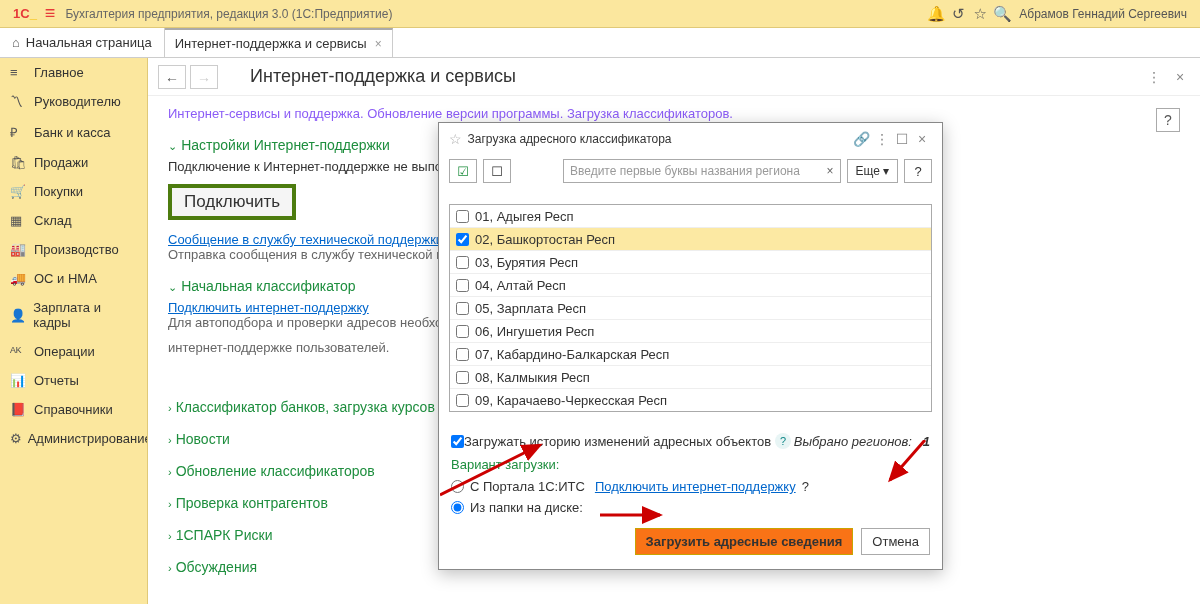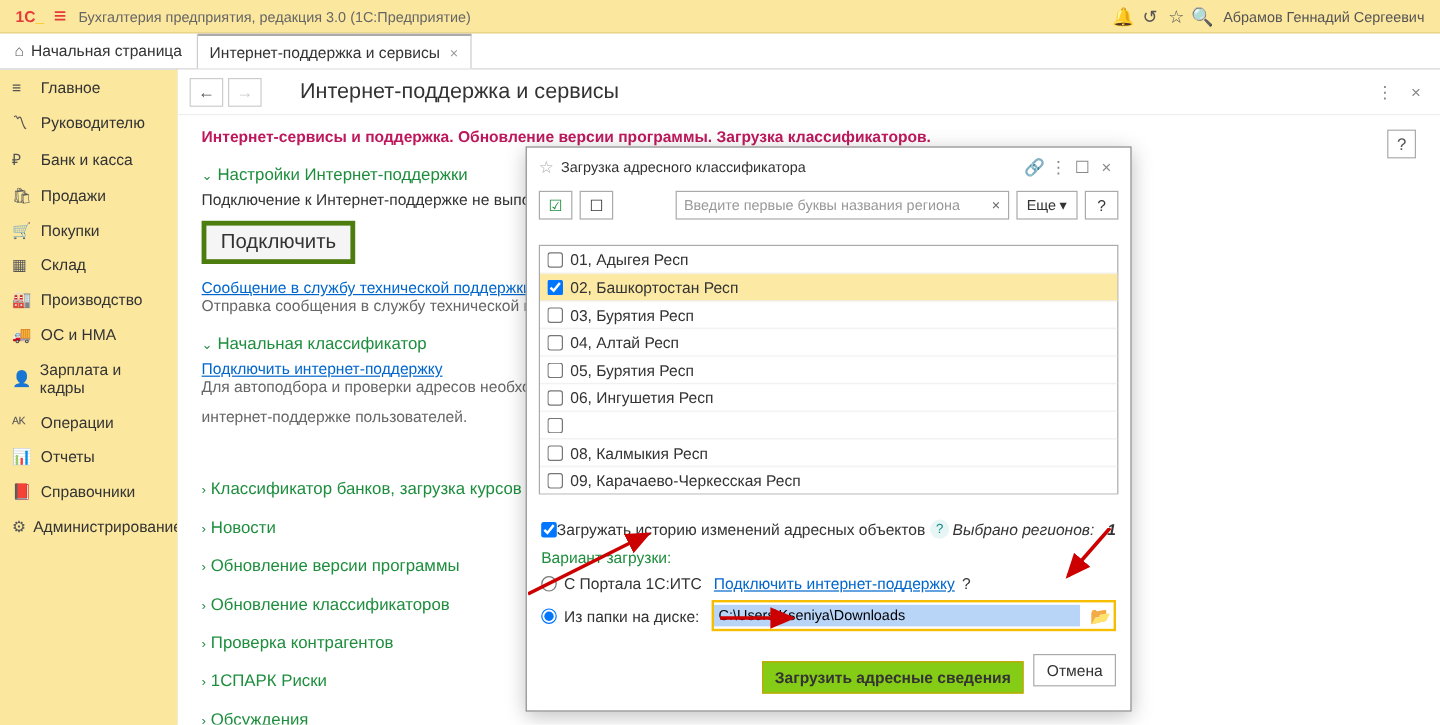--- a/index.html
+++ b/index.html
@@ -29,21 +29,21 @@
 .sidebar .item .ic { width: 18px; color: #555; margin-right: 6px; font-size: 13px; }
 
 .content { flex: 1; background: #fff; position: relative; overflow: hidden; padding: 0; }
 .content-head { display: flex; align-items: center; height: 38px; border-bottom: 1px solid #eee; padding: 0 10px; }
 .navarrow { width: 28px; height: 24px; border: 1px solid #ccc; background: #fff; margin-right: 4px; display:flex; align-items:center; justify-content:center; font-size:14px; cursor:pointer; color:#555; }
 .content-head .h1 { font-size: 18px; margin-left: 28px; color: #333; }
 .content-head .spacer { flex: 1; }
 .content-head .mic { width: 20px; text-align: center; color: #888; cursor: pointer; font-size: 14px; margin-left: 6px; }
 
 .content-body { padding: 10px 20px; }
-.desc { color: #be185d; font-size: 13px; margin-bottom: 8px; font-weight: bold; }
+.desc { color: #8b5cf6; font-size: 13px; margin-bottom: 8px; }
 .help-btn { position: absolute; right: 20px; top: 50px; width: 24px; height: 24px; border:1px solid #aaa; display:flex; align-items:center; justify-content:center; font-size:14px; cursor:pointer; color:#555; }
 
 .section-title { color: #1e8e3e; font-size: 14px; margin: 16px 0 6px; cursor: pointer; }
 .section-title .chev { margin-right: 4px; font-size: 11px; color: #1e8e3e; }
 .section-sub { color: #333; font-size: 13px; margin-bottom: 10px; }
 .btn { display: inline-block; padding: 4px 12px; border: 4px solid #4d7c0f; background: #f5f5f5; font-size: 17px; cursor: pointer; }
 .link-line { color: #0066cc; text-decoration: underline; font-size: 13px; margin-top: 12px; display: inline-block; cursor:pointer; }
 .gray { color: #666; }
 
 
@@ -69,21 +69,21 @@
 
 .variant-title { color: #1e8e3e; font-size: 13px; padding: 0 12px 4px; }
 .radio-row { display: flex; align-items: center; padding: 3px 12px; font-size: 13px; }
 .radio-row input { margin-right: 6px; }
 .radio-row .lbl { margin-right: 10px; }
 .path-input-wrap { border: 2px solid #f5be00; display:flex; align-items:center; height:26px; flex:1; position: relative; }
 .path-input { flex:1; padding: 2px 4px; font-size:12px; color: #000; background: #b8d4f7; border:none; outline:none; }
 .folder-ic { width:22px; text-align:center; cursor:pointer; color:#f5be00; font-size:14px; }
 
 .modal-foot { display: flex; justify-content: flex-end; align-items: center; padding: 10px 12px 14px; gap: 8px; }
-.primary-btn { background: #84cc16; border:1px solid #c9a300; padding: 5px 10px; font-size: 13px; font-weight: bold; cursor: pointer; margin-top: 12px; }
+.primary-btn { background: #f97316; border:1px solid #c9a300; padding: 5px 10px; font-size: 13px; font-weight: bold; cursor: pointer; }
 .sec-btn { background: #fff; border:1px solid #aaa; padding: 5px 10px; font-size: 13px; cursor: pointer; }
 
 
 .arrow { position: absolute; pointer-events: none; }
 </style>
 </head>
 <body>
 
 <div class="titlebar">
   <span class="logo"><span>1C</span><span style="color:#f5be00">_</span></span>
@@ -185,21 +185,20 @@
       <div class="section-sub gray">Отправка сообщения в службу технической поддержки.</div>
 
       <div class="section-title"><span class="chev">⌄</span><span>Начальная классификатор</span></div>
       <a class="link-line" style="margin-top:0;display:block">Подключить интернет-поддержку</a>
       <div class="section-sub gray">Для автоподбора и проверки адресов необходимо подключить</div>
       <div class="section-sub gray">интернет-поддержке пользователей.</div>
 
       <div style="height:18px"></div>
       <div class="section-title"><span class="chev">›</span><span>Классификатор банков, загрузка курсов валют</span></div>
       <div class="section-title"><span class="chev">›</span><span>Новости</span></div>
-      <div class="section-title"><span class="chev">›</span><span>Обновление версии программы</span></div>
       <div class="section-title"><span class="chev">›</span><span>Обновление классификаторов</span></div>
       <div class="section-title"><span class="chev">›</span><span>Проверка контрагентов</span></div>
       <div class="section-title"><span class="chev">›</span><span>1СПАРК Риски</span></div>
       <div class="section-title"><span class="chev">›</span><span>Обсуждения</span></div>
       
     </div>
   </div>
 </div>
 
 <div class="modal">
@@ -237,28 +236,29 @@
       <div class="region-row">
         <input type="checkbox" style="">
         <span>03, Бурятия Респ</span>
       </div>
       <div class="region-row">
         <input type="checkbox" style="">
         <span>04, Алтай Респ</span>
       </div>
       <div class="region-row">
         <input type="checkbox" style="">
-        <span>05, Бурятия Респ</span>
+        <span>05, Зарплата Респ</span>
       </div>
       <div class="region-row">
         <input type="checkbox" style="">
         <span>06, Ингушетия Респ</span>
       </div>
       <div class="region-row">
         <input type="checkbox" style="">
+        <span>07, Кабардино-Балкарская Респ</span>
       </div>
       <div class="region-row">
         <input type="checkbox" style="">
         <span>08, Калмыкия Респ</span>
       </div>
       <div class="region-row">
         <input type="checkbox" style="">
         <span>09, Карачаево-Черкесская Респ</span>
       </div>
     </div>
@@ -271,24 +271,20 @@
   <div class="variant-title">Вариант загрузки:</div>
   <div class="radio-row">
     <input type="radio" name="src" style="">
     <span class="lbl">С Портала 1С:ИТС</span>
     <a>Подключить интернет-поддержку</a>
     <span class="q" style="margin-left:6px">?</span>
   </div>
   <div class="radio-row">
     <input type="radio" name="src" checked="" style="">
     <span class="lbl">Из папки на диске:</span>
-    <div class="path-input-wrap">
-      <input class="path-input" value="C:\Users\Kseniya\Downloads" style="">
-      <span class="folder-ic">📂</span>
-    </div>
   </div>
   <div class="modal-foot">
     <div class="primary-btn">Загрузить адресные сведения</div>
     <div class="sec-btn">Отмена</div>
   </div>
 </div>
 
 <svg class="arrow" style="top:440px;left:440px" width="110" height="60">
     <defs>
       <marker id="ah1" markerWidth="8" markerHeight="8" refX="6" refY="3" orient="auto">

